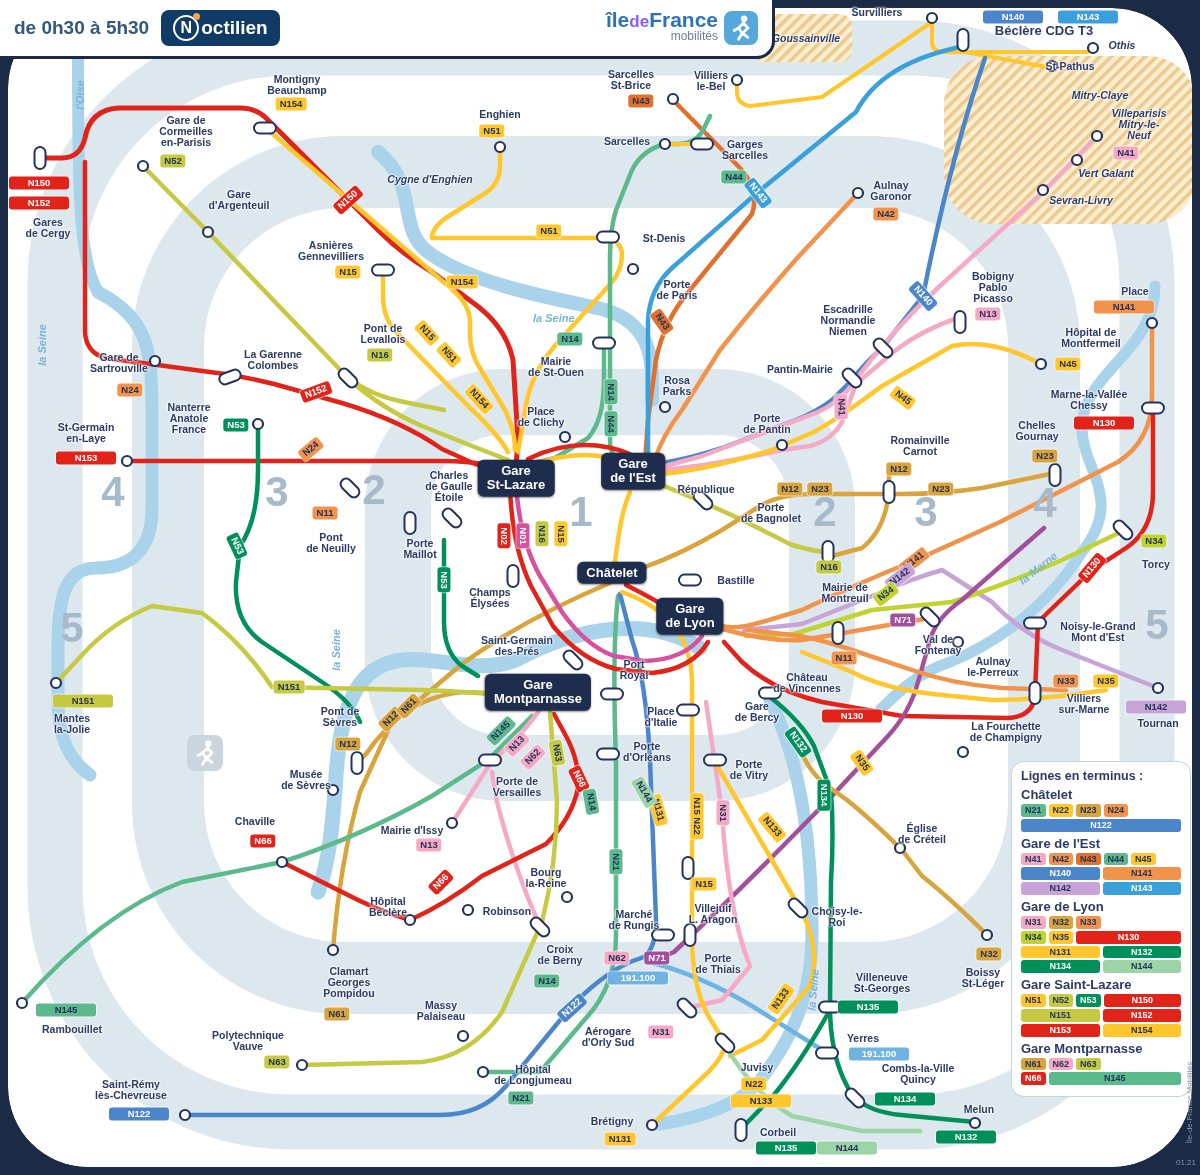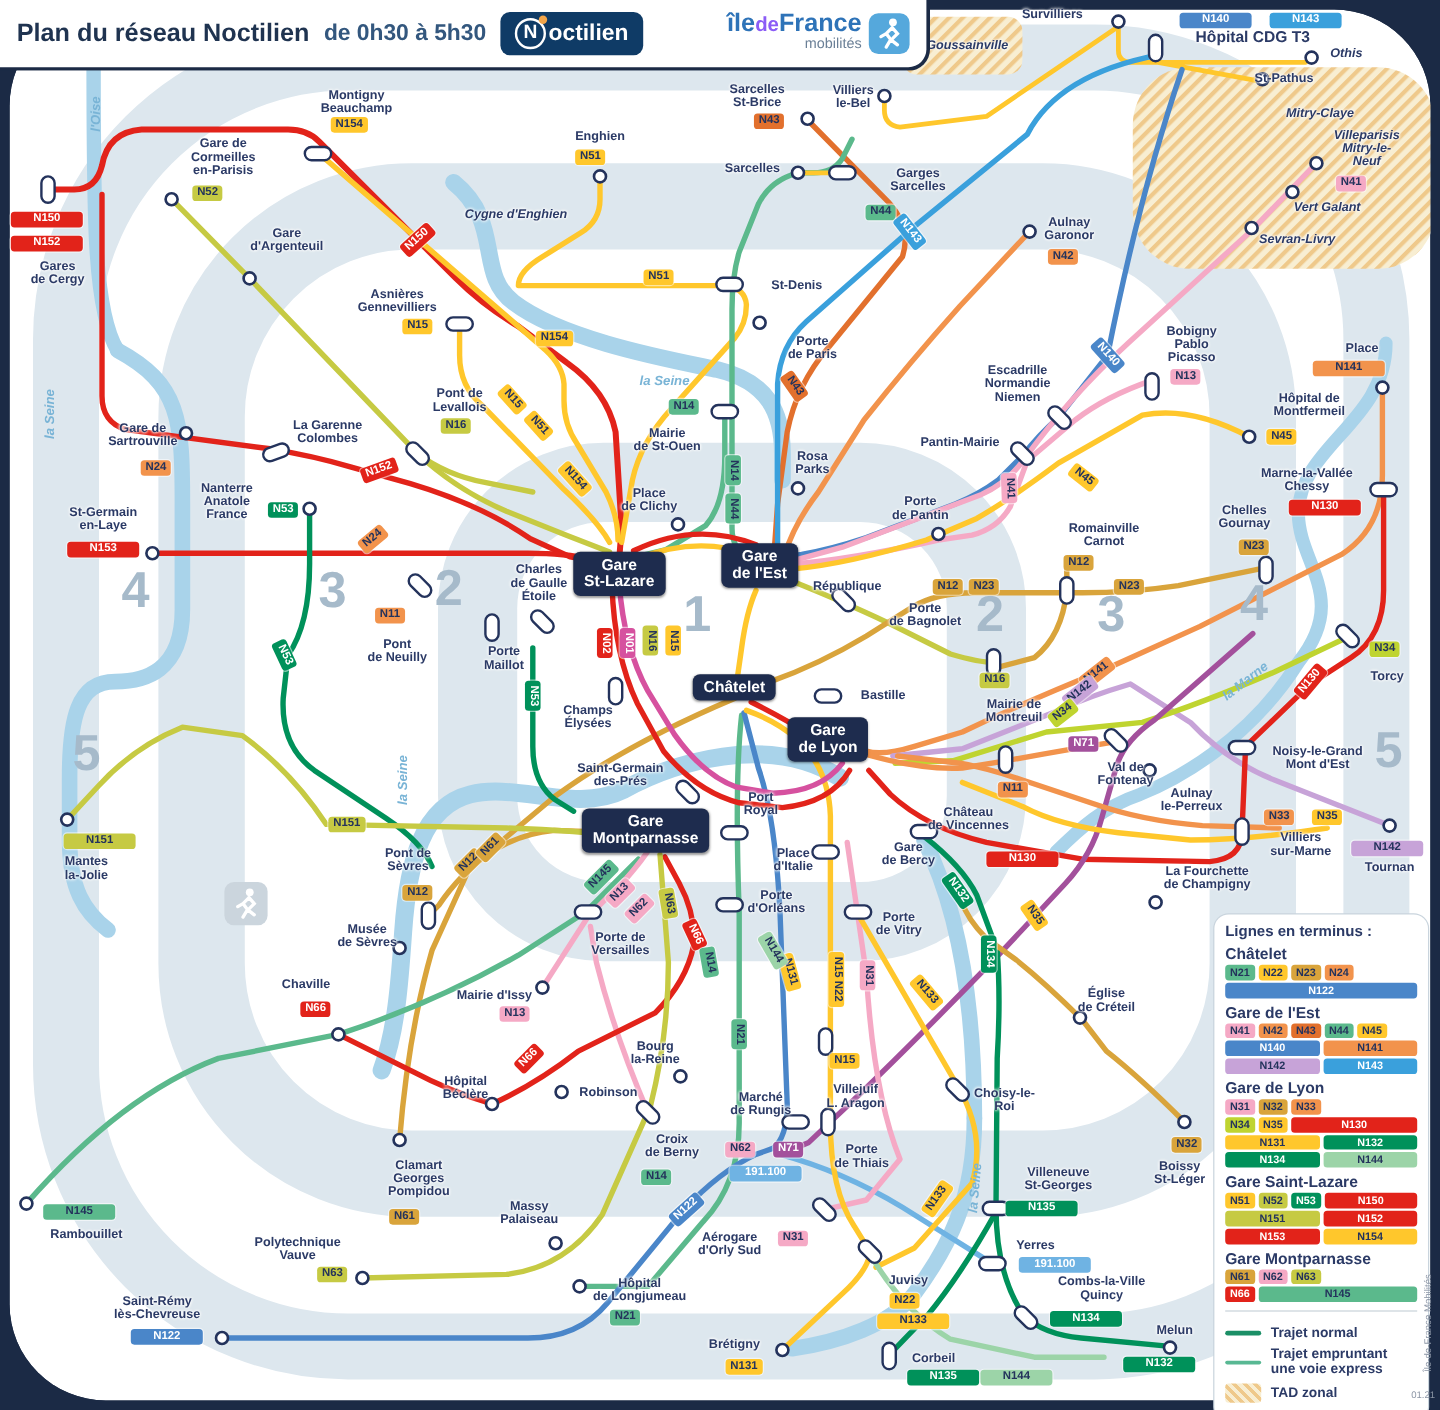--- a/index.html
+++ b/index.html
@@ -240,40 +240,40 @@
       <div class="zone" style="left: 72px; top: 628px;">5</div>
       <div class="zone" style="left: 1157px; top: 625px;">5</div>
       <div class="water" style="left: 80px; top: 95px; transform: translate(-50%, -50%) rotate(-90deg);">l'Oise</div>
       <div class="water" style="left: 42px; top: 345px; transform: translate(-50%, -50%) rotate(-90deg);">la Seine</div>
       <div class="water" style="left: 533px; top: 312px;">la Seine</div>
       <div class="water" style="left: 336px; top: 650px; transform: translate(-50%, -50%) rotate(-90deg);">la Seine</div>
       <div class="water" style="left: 1038px; top: 568px; transform: translate(-50%, -50%) rotate(-38deg);">la Marne</div>
       <div class="water" style="left: 813px; top: 990px; transform: translate(-50%, -50%) rotate(-85deg);">la Seine</div>
       <div class="st" style="left: 877px; top: 12px;">Survilliers</div>
       <div class="st it" style="left: 806px; top: 38px;">Goussainville</div>
-      <div class="st" style="left: 1044px; top: 31px; font-size: 13px;">Hôpital CDG T3</div>
+      <div class="st" style="left: 1044px; top: 31px; font-size: 13px;">Béclère CDG T3</div>
       <div class="st it" style="left: 1122px; top: 45px;">Othis</div>
       <div class="st" style="left: 1070px; top: 66px;">St-Pathus</div>
       <div class="st it" style="left: 1100px; top: 95px;">Mitry-Claye</div>
       <div class="st it" style="left: 1139px; top: 124px;">Villeparisis
 Mitry-le-Neuf</div>
       <div class="st it" style="left: 1106px; top: 173px;">Vert Galant</div>
       <div class="st it" style="left: 1081px; top: 200px;">Sevran-Livry</div>
       <div class="st" style="left: 297px; top: 85px;">Montigny
 Beauchamp</div>
       <div class="st" style="left: 186px; top: 131px;">Gare de
 Cormeilles
 en-Parisis</div>
       <div class="st" style="left: 500px; top: 114px;">Enghien</div>
       <div class="st" style="left: 631px; top: 80px;">Sarcelles
 St-Brice</div>
       <div class="st" style="left: 711px; top: 81px;">Villiers
 le-Bel</div>
       <div class="st" style="left: 627px; top: 141px;">Sarcelles</div>
-      <div class="st" style="left: 745px; top: 150px; margin-left: 20px;">Garges
+      <div class="st" style="left: 745px; top: 150px;">Garges
 Sarcelles</div>
       <div class="st" style="left: 891px; top: 191px;">Aulnay
 Garonor</div>
       <div class="st it" style="left: 430px; top: 179px;">Cygne d'Enghien</div>
       <div class="st" style="left: 239px; top: 200px;">Gare
 d'Argenteuil</div>
       <div class="st" style="left: 331px; top: 251px;">Asnières
 Gennevilliers</div>
       <div class="st" style="left: 664px; top: 238px;">St-Denis</div>
       <div class="st" style="left: 677px; top: 290px;">Porte
@@ -524,21 +524,20 @@
       <div class="hub" style="left: 538px; top: 692px;">Gare
 Montparnasse</div>
       <div class="" style="left: 1032px; top: 120px; transform: translate(-50%, -50%);"></div>
       <div class="wm" style="left: 205px; top: 753px; transform: translate(-50%, -50%);"><svg viewBox="0 0 24 24" width="100%" height="100%">
           <circle cx="14.5" cy="4.5" r="2.6" fill="#ffffff"></circle>
           <path d="M14,8 L10,12 L13,16 L10,21 M14,8 L17.5,12 L14.5,15 M10,12 L6.5,14 M13,16 L17.5,19.5" stroke="#ffffff" stroke-width="2.2" fill="none" stroke-linecap="round"></path>
         </svg></div>
     </div>
 
   <div id="header">
-    <span id="map-title">Plan du réseau Noctilien</span>
     <span id="map-subtitle">de 0h30 à 5h30</span>
     <div class="nlogo">
       <span class="nc" id="noct-first">N<i></i></span>
       <span id="noct-rest">octilien</span>
     </div>
     <div class="idf">
       <div class="idf-txt">
         <span class="b">île</span><span class="l">de</span><span class="b">France</span>
         <div class="m">mobilités</div>
       </div>
@@ -616,25 +615,19 @@
         <div class="lg-row">
           <span class="lg-b" style="background: rgb(217, 164, 59); color: rgb(36, 51, 92);">N61</span>
           <span class="lg-b" style="background: rgb(245, 169, 197); color: rgb(36, 51, 92);">N62</span>
           <span class="lg-b" style="background: rgb(198, 202, 67); color: rgb(36, 51, 92);">N63</span>
         </div>
         <div class="lg-row">
           <span class="lg-b" style="background: rgb(226, 35, 26); color: rgb(255, 255, 255);">N66</span>
           <span class="lg-b wide" style="background: rgb(91, 185, 140); color: rgb(36, 51, 92);">N145</span>
         </div>
       </div>
-    <div id="legend-items">
-        <div class="lg-item"><span class="sw thick"></span><span>Trajet normal</span></div>
-        <div class="lg-item"><span class="sw thin"></span><span>Trajet empruntant
-une voie express</span></div>
-        <div class="lg-item"><span class="sw hatch"></span><span>TAD zonal</span></div>
-      </div>
   </div>
 
   <div id="credits">
     <div id="credit-line">Île-de-France Mobilités</div>
     <div id="credit-date">01.21</div>
   </div>
 </div>
 
 </body></html>

